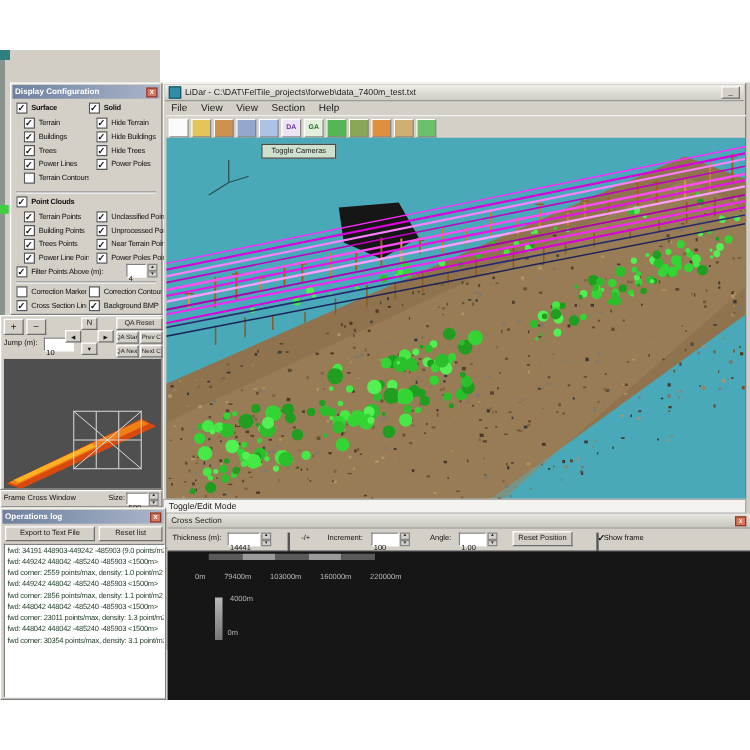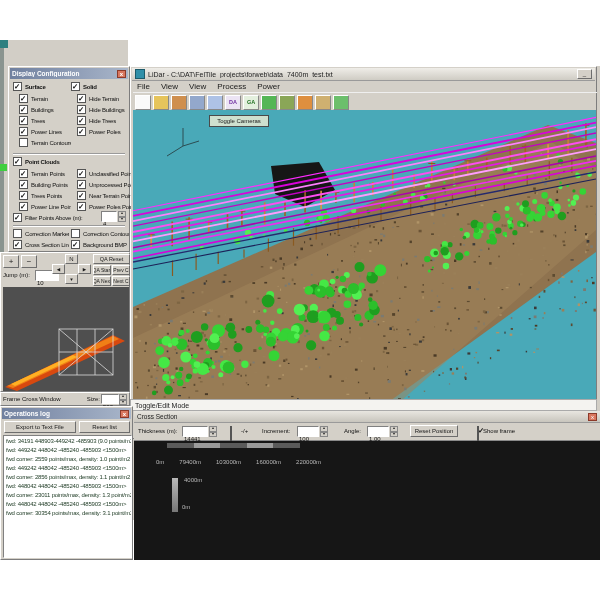--- a/index.html
+++ b/index.html
@@ -54,22 +54,22 @@
   <div class="abs raised" style="left:130px;top:26px;width:467px;height:373px;">
     <div class="abs graybar" style="left:1px;top:1px;width:463px;height:13px;">
       <span style="width:8px;height:8px;background:#2f8fa8;border:1px solid #1c5a6a;margin-right:3px;"></span>
       <span style="font-size:7px;white-space:nowrap;overflow:hidden;">LiDar - C:\DAT\FelTile_projects\forweb\data_7400m_test.txt</span>
       <span class="btn" style="margin-left:auto;width:15px;height:10px;font-size:6px;">_</span>
     </div>
     <div class="abs" style="left:2px;top:14px;width:462px;height:11px;display:flex;align-items:center;padding-left:4px;">
         <span class="menuitem">File</span>
         <span class="menuitem">View</span>
         <span class="menuitem">View</span>
-        <span class="menuitem">Process</span>
-        <span class="menuitem">Power</span>
+        <span class="menuitem">Section</span>
+        <span class="menuitem">Help</span>
       </div>
     <div class="abs" style="left:2px;top:25px;width:462px;height:18px;display:flex;align-items:center;padding-left:2px;border-top:1px solid #efefef;">
         <div class="tbicon" style="background: rgb(250, 250, 250);"></div>
         <div class="tbicon" style="background: rgb(230, 196, 92);"></div>
         <div class="tbicon" style="background: rgb(207, 143, 78);"></div>
         <div class="tbicon" style="background: rgb(147, 168, 204);"></div>
         <div class="tbicon" style="background: rgb(174, 194, 230);"></div>
         <div class="tbicon" style="background: rgb(236, 228, 244); color: rgb(112, 48, 160);">DA</div>
         <div class="tbicon" style="background: rgb(228, 240, 222); color: rgb(31, 111, 31);">GA</div>
         <div class="tbicon" style="background: rgb(85, 182, 85);"></div>

